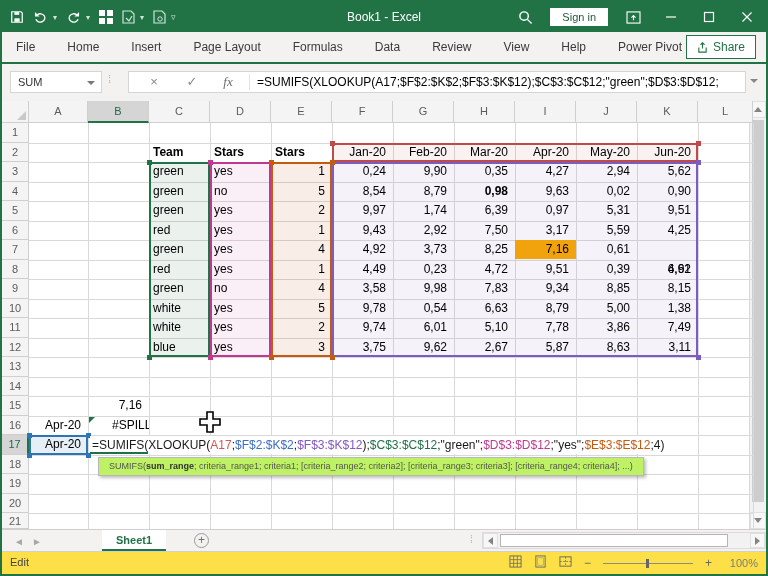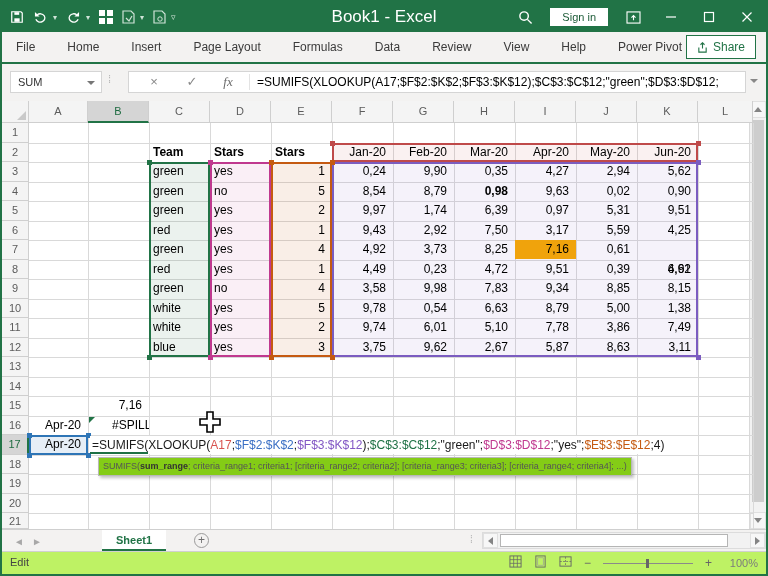--- a/index.html
+++ b/index.html
@@ -8,21 +8,21 @@
     position: relative; width: 768px; height: 576px;
     font-family: "Liberation Sans", "DejaVu Sans", sans-serif;
     border: 2px solid #217346; overflow: hidden; background:#fff;
   }
   
   .titlebar { position:absolute; left:0; top:0; width:100%; height:30px; background:#217346; }
   .qat { position:absolute; left:8px; top:0; height:30px; display:flex; align-items:center; gap:9px; }
   .qat svg { display:block; }
   .qat .drop { color:#cfe3d7; font-size:8px; margin-left:-4px; }
   .win-title { position:absolute; left:0; right:0; top:0; height:30px; text-align:center;
-    line-height:30px; color:#fff; font-size:17px; pointer-events:none; }
+    line-height:30px; color:#fff; font-size:12px; pointer-events:none; }
   .tb-right { position:absolute; right:0; top:0; height:30px; display:flex; align-items:center; }
   .tb-btn { width:38px; height:30px; display:flex; align-items:center; justify-content:center; color:#fff; }
   .signin { background:#fff; color:#1d5c38; font-size:11px; padding:3px 12px; margin:0 6px; }
   
   .ribbon { position:absolute; left:0; top:30px; width:100%; height:30px; background:#f3f2f1; }
   .rtabs { display:flex; align-items:center; height:30px; padding-left:14px; gap:32px; }
   .rtab { font-size:12px; color:#3b3b3b; white-space:nowrap; }
   .share-btn { position:absolute; right:10px; top:3px; height:24px; border:1px solid #217346;
     background:#fff; color:#217346; font-size:12px; display:flex; align-items:center; gap:5px; padding:0 10px; }
   .green-strip { position:absolute; left:0; top:60px; width:100%; height:2px; background:#217346; }
@@ -63,22 +63,22 @@
   .b { font-weight:bold; }
   .hlcell { background:#f0a30c; }
   .range { position:absolute; z-index:2; pointer-events:none; }
   .handle { position:absolute; width:5px; height:5px; z-index:3; pointer-events:none; }
   .selbox { position:absolute; z-index:3; pointer-events:none; }
   .err-tri { position:absolute; width:0; height:0; z-index:5;
     border-left:6px solid #217346; border-bottom:6px solid transparent; }
   .edit-cell { position:absolute; z-index:5; background:#fff; height:18px; line-height:18px;
     font-size:12px; white-space:nowrap; padding-left:2px; }
   .fn-underline { position:absolute; z-index:6; height:2px; background:#1e7145; }
-  .tooltip { position:absolute; z-index:7; background:#84cc16; border:1px solid #b8b8b8;
-    box-shadow: 2px 2px 3px rgba(0,0,0,.25); font-size:9px; color:#555; padding:2px 4px;
+  .tooltip { position:absolute; z-index:7; background:#bef264; border:1px solid #b8b8b8;
+    box-shadow: 2px 2px 3px rgba(0,0,0,.25); font-size:9px; color:#555; padding:2px 10px;
     white-space:nowrap; line-height:13px; }
   .tooltip .bld { font-weight:bold; color:#333; }
   
   .vscroll { position:absolute; right:0; top:99px; width:17px; height:428px; background:#f2f2f2; border-left:1px solid #d9d9d9; }
   .sbtn { position:absolute; background:#f7f7f7; border:1px solid #e0e0e0; display:flex; align-items:center; justify-content:center; }
   .tri-up { width:0;height:0;border-left:4px solid transparent;border-right:4px solid transparent;border-bottom:5px solid #848484; }
   .tri-dn { width:0;height:0;border-left:4px solid transparent;border-right:4px solid transparent;border-top:5px solid #848484; }
   .tri-l { width:0;height:0;border-top:4px solid transparent;border-bottom:4px solid transparent;border-right:5px solid #848484; }
   .tri-r { width:0;height:0;border-top:4px solid transparent;border-bottom:4px solid transparent;border-left:5px solid #848484; }
   .vthumb { position:absolute; left:2px; width:12px; background:#cdcdcd; }
@@ -87,21 +87,21 @@
   .navarr { position:absolute; top:6px; color:#a8a8a8; font-size:10px; }
   .sheettab { position:absolute; left:100px; top:0; width:64px; height:21px; background:#fff;
     border-bottom:2px solid #217346; color:#217346; font-weight:bold; font-size:11px;
     text-align:center; line-height:20px; }
   .addsheet { position:absolute; left:192px; top:3px; width:15px; height:15px; border:1px solid #9a9a9a;
     border-radius:50%; color:#6f6f6f; font-size:12px; line-height:13px; text-align:center; }
   .tdots { position:absolute; left:468px; top:4px; color:#b5b5b5; font-size:10px; }
   .hscroll { position:absolute; left:480px; top:2px; width:284px; height:17px; background:#f2f2f2; border:1px solid #dcdcdc; }
   .hthumb { position:absolute; left:17px; top:1px; width:228px; height:13px; background:#fff; border:1px solid #b5b5b5; }
   
-  .statusbar { position:absolute; left:0; top:549px; width:100%; height:23px; background:#bef264; border-top:1px solid #d0d0d0; }
+  .statusbar { position:absolute; left:0; top:549px; width:100%; height:23px; background:#fde047; border-top:1px solid #d0d0d0; }
   .smode { position:absolute; left:8px; top:4px; font-size:11px; color:#444; }
   .sicons { position:absolute; right:8px; top:0; height:22px; display:flex; align-items:center; gap:12px; color:#666; }
   .zoomtrack { width:90px; height:1px; background:#8a8a8a; position:relative; }
   .zoomthumb { position:absolute; left:43px; top:-4px; width:3px; height:9px; background:#666; }
   .zpct { font-size:11px; color:#7c7c7c; width:34px; text-align:right; }
   .zmin,.zplus { font-size:12px; color:#666; }
   
   .cursor { position:absolute; z-index:10; pointer-events:none; }
 </style>
 </head>

